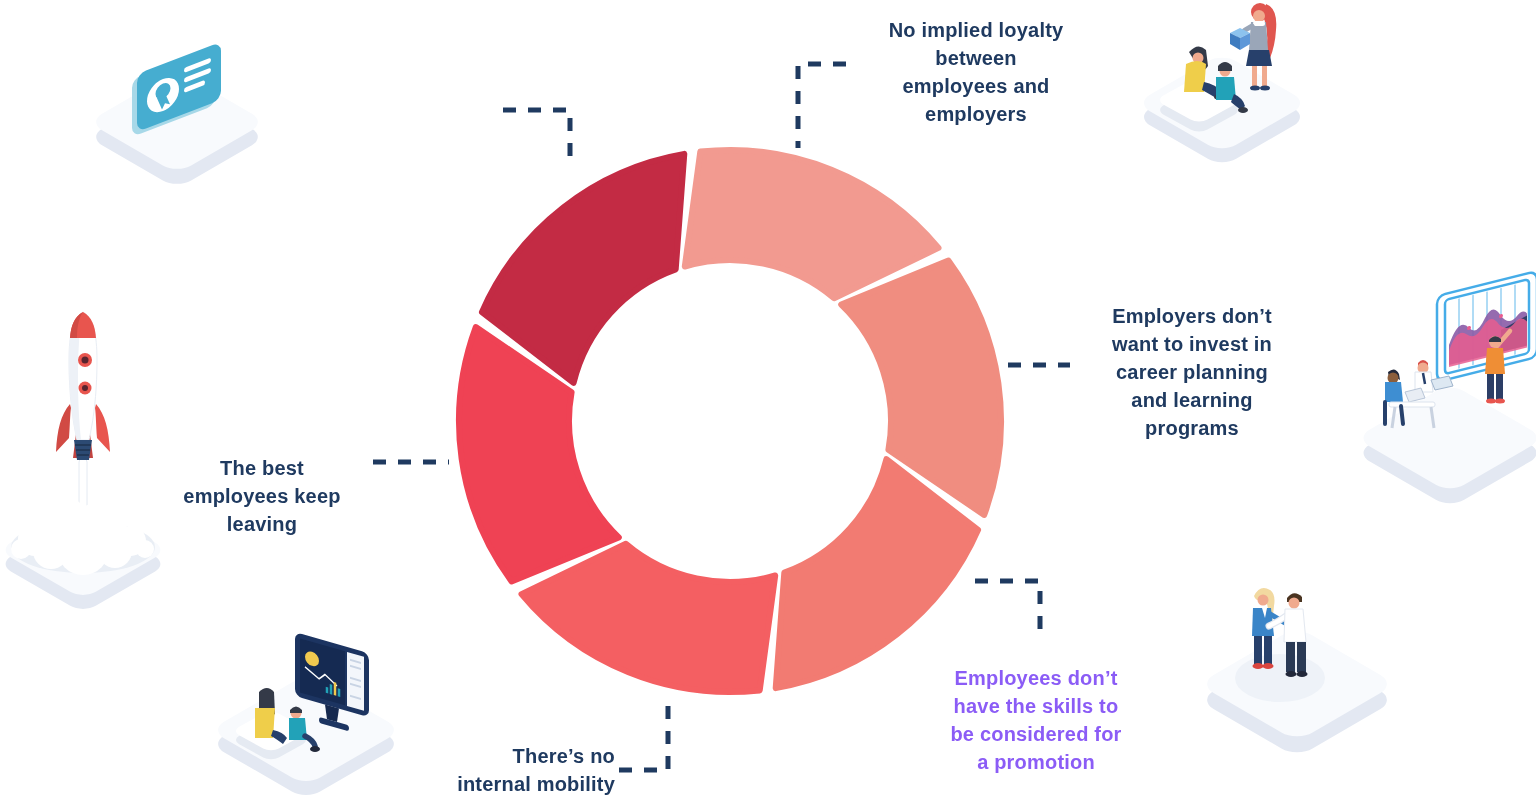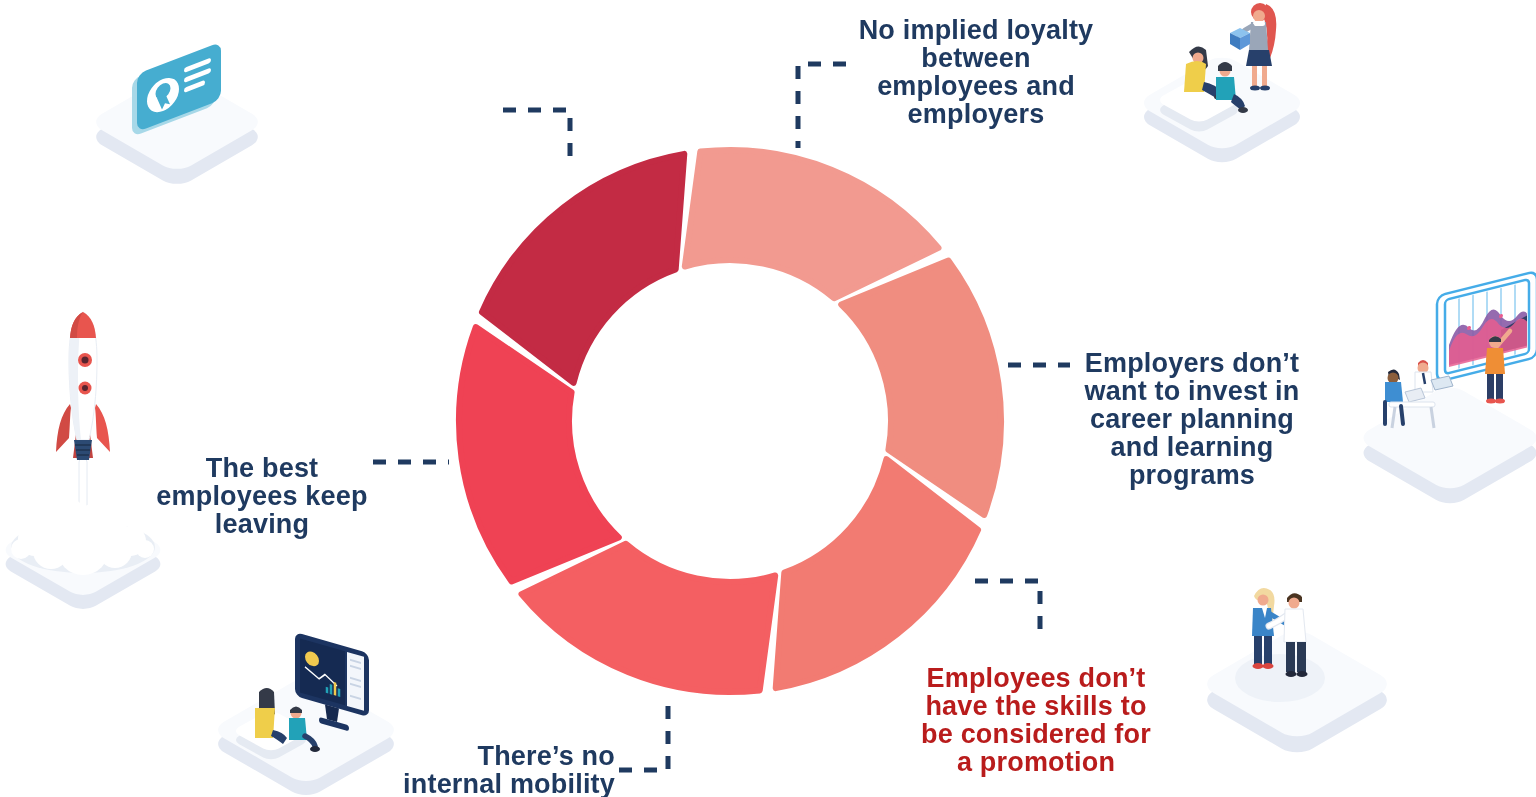--- a/index.html
+++ b/index.html
@@ -3,21 +3,21 @@
 <meta charset="utf-8">
 <style>
   html,body{margin:0;padding:0;background:#ffffff;}
   #stage{
     position:relative;width:1536px;height:797px;overflow:hidden;
     background:#ffffff;
     font-family:"Liberation Sans", sans-serif;
   }
   .label{
     position:absolute;text-align:center;font-weight:bold;
-    font-size:27px;line-height:28px;letter-spacing:.2px;
+    font-size:20px;line-height:28px;letter-spacing:.2px;
     color:#1F3A60;white-space:pre-line;
   }
   .illu{position:absolute;}
   svg{display:block;}
   #diagram-canvas{position:absolute;left:0;top:0;}
 </style>
 </head>
 <body>
 
 <div id="stage">
@@ -38,26 +38,26 @@
       <polyline points="975,581 1040,581 1040,631"></polyline>
       <polyline points="668,706 668,770 611,770"></polyline>
       <polyline points="373,462 449,462"></polyline>
     </g>
   </svg>
 
   <div class="label" style="left: 856px; top: 16px; width: 240px; color: rgb(31, 58, 96);">No implied loyalty
 between
 employees and
 employers</div>
-  <div class="label" style="left: 1077px; top: 302px; width: 230px; color: rgb(31, 58, 96); margin-top: 47px;">Employers don’t
+  <div class="label" style="left: 1077px; top: 302px; width: 230px; color: rgb(31, 58, 96);">Employers don’t
 want to invest in
 career planning
 and learning
 programs</div>
-  <div class="label" style="left: 916px; top: 664px; width: 240px; color: #b91c1c;">Employees don’t
+  <div class="label" style="left: 916px; top: 664px; width: 240px; color: #8b5cf6;">Employees don’t
 have the skills to
 be considered for
 a promotion</div>
   <div class="label" style="left: 385px; top: 742px; width: 230px; color: rgb(31, 58, 96); text-align: right;">There’s no
 internal mobility</div>
   <div class="label" style="left: 152px; top: 426px; width: 220px; color: rgb(31, 58, 96); margin-top: 28px;">The best
 employees keep
 leaving</div>
 
   <svg class="illu" style="left:86px;top:0" width="215" height="185" viewBox="0 0 215 185">

